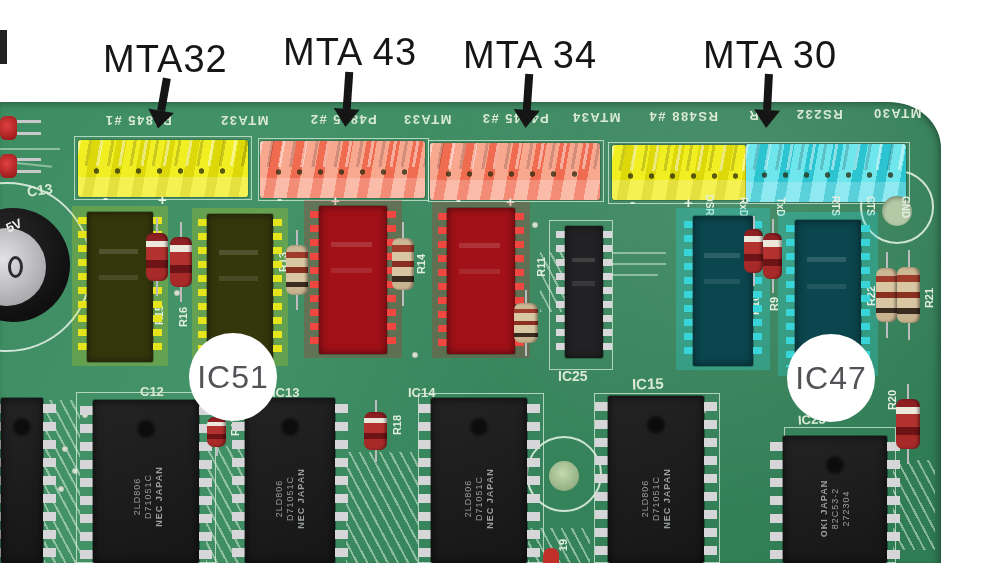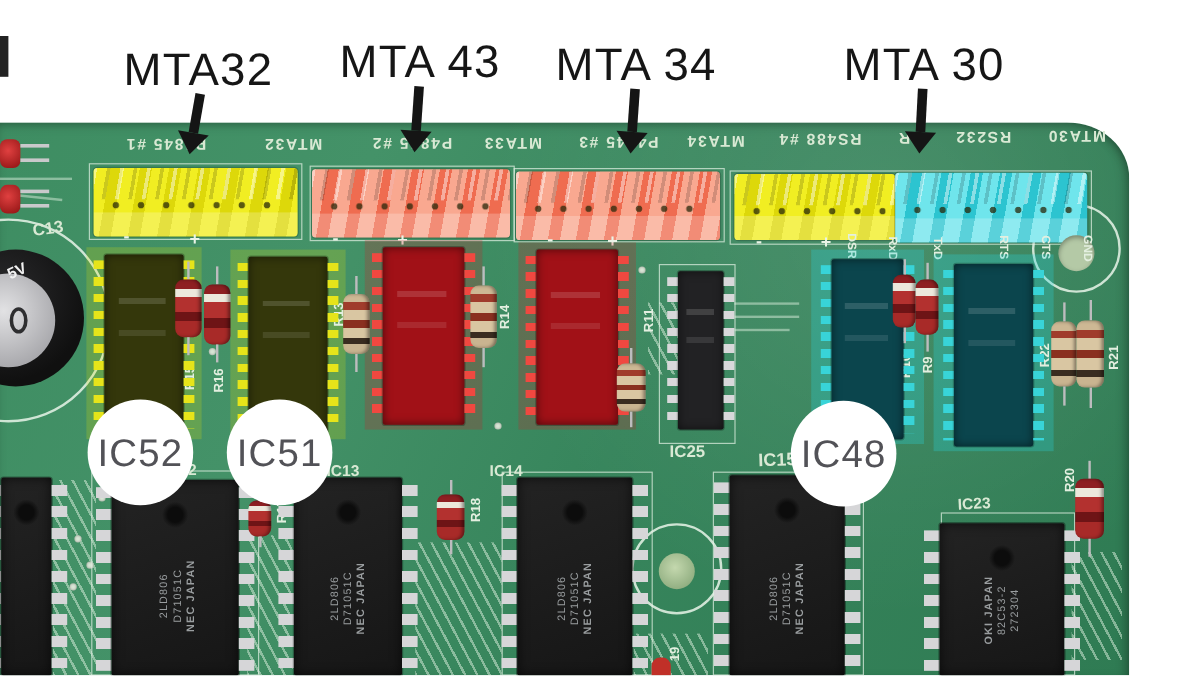--- a/index.html
+++ b/index.html
@@ -389,28 +389,25 @@
     <div class="leg" style="left:17px;top:16px;width:24px;"></div>
   </div>
 
   <div class="cap-outline" style="left:860px;top:170px;width:74px;height:74px;"></div>
   <div class="hole" style="left:882px;top:196px;width:30px;height:30px;background:#b4c9a6;box-shadow:inset 0 2px 4px rgba(0,0,0,.35);"></div>
 
   <div class="cap-outline" style="left:526px;top:436px;width:76px;height:76px;"></div>
   <div class="ledround" style="left:549px;top:461px;width:30px;height:30px;"></div>
   <div style="position:absolute;left:543px;top:548px;width:16px;height:15px;border-radius:7px 7px 0 0;background:#c03028;z-index:6;"></div>
 
-  <div class="badge" style="left:73px;top:333px;">
-      <span>IC52</span>
-    </div>
   <div class="badge" style="left:189px;top:333px;">
       <span>IC51</span>
     </div>
-  <div class="badge" style="left:659px;top:334px;">
-      <span>IC48</span>
+  <div class="badge" style="left:787px;top:334px;">
+      <span>IC47</span>
     </div>
 
   <div class="callout" style="left:103px;top:38px;">MTA32</div>
   <div class="callout" style="left:283px;top:31px;">MTA 43</div>
   <div class="callout" style="left:463px;top:34px;">MTA 34</div>
   <div class="callout" style="left:703px;top:34px;">MTA 30</div>
 
   <div class="arrow" style="left:160px;top:78px;height:33px;transform:rotate(10deg);"></div>
   <div class="arrow" style="left:344px;top:72px;height:37px;transform:rotate(4deg);"></div>
   <div class="arrow" style="left:524px;top:74px;height:36px;transform:rotate(4deg);"></div>

